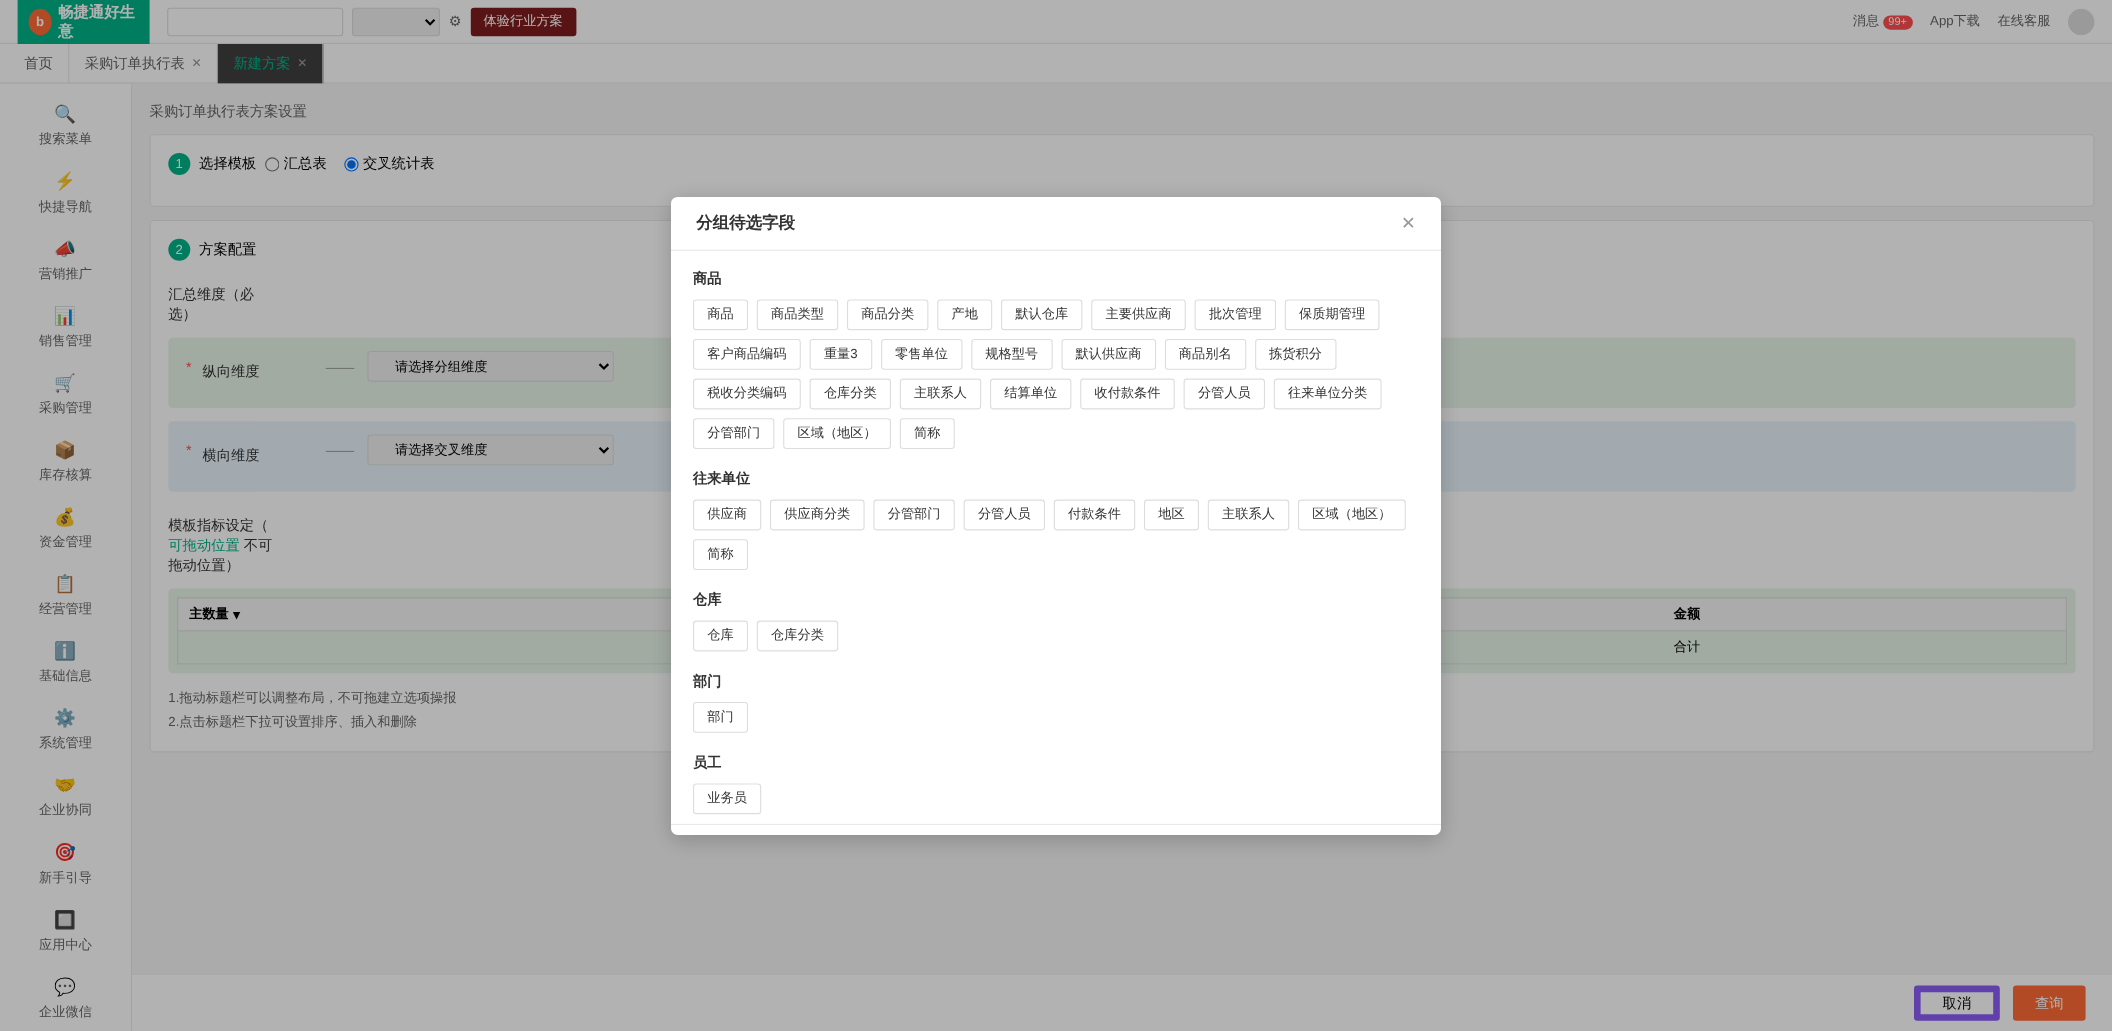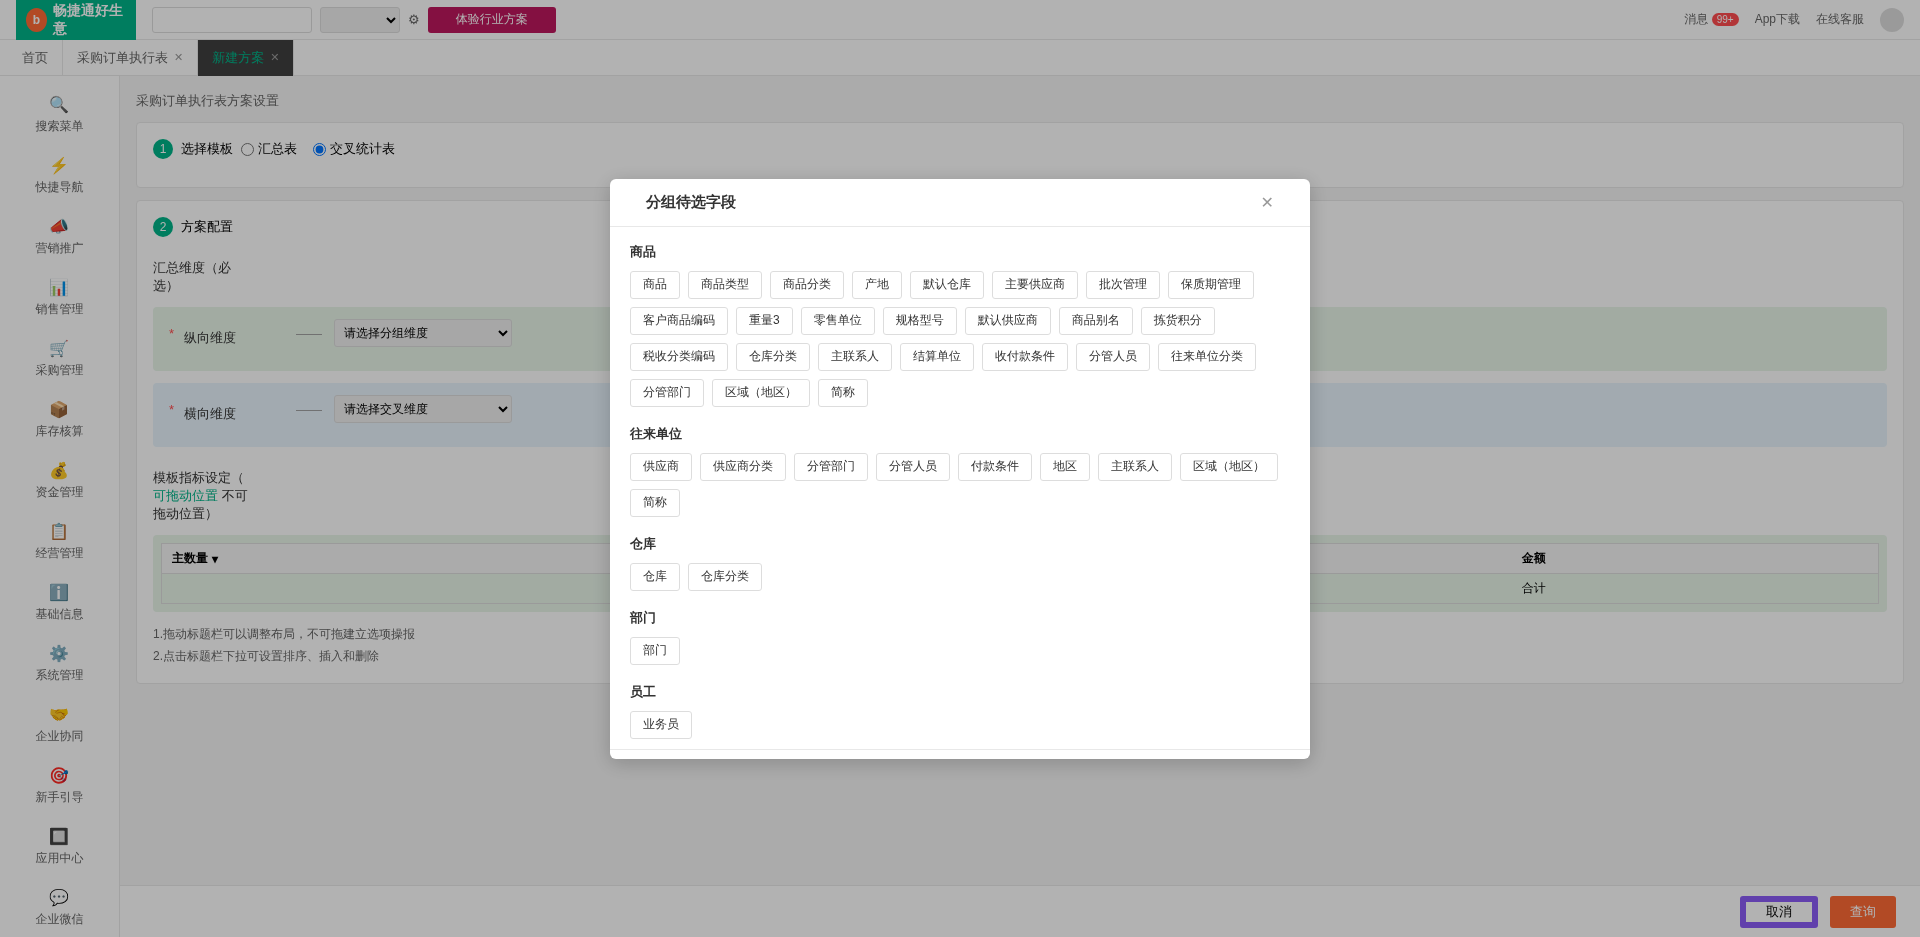--- a/index.html
+++ b/index.html
@@ -56,22 +56,22 @@
     .top-search .search-dropdown {
       width: 80px;
       height: 26px;
       border: 1px solid #ddd;
       border-radius: 3px;
       padding: 0 4px;
       font-size: 12px;
     }
     .top-btn {
       height: 26px;
-      padding: 0 28px;
-      background: #be185d;
+      padding: 0 12px;
+      background: #7f1d1d;
       color: #fff;
       border: none;
       border-radius: 3px;
       cursor: pointer;
       font-size: 12px;
     }
     .top-right {
       margin-left: auto;
       display: flex;
       align-items: center;
@@ -219,25 +219,25 @@
     .form-label {
       color: #333;
       width: 100px;
       margin-top: 10px;
     }
     .form-required {
       color: #ff4d4f;
       margin-right: 2px;
     }
     .form-select {
-      width: 178px;
+      width: 224px;
       height: 28px;
       border: 1px solid #ddd;
       border-radius: 3px;
-      padding: 0 5px;
+      padding: 0 20px;
       font-size: 12px;
     }
     .form-dash {
       color: #999;
       padding: 0 4px;
     }
 
     .section-bg {
       background: #e8f5e9;
       border-radius: 4px;
@@ -324,21 +324,21 @@
       width: 700px;
       max-height: 580px;
       display: flex;
       flex-direction: column;
       box-shadow: 0 4px 20px rgba(0,0,0,0.2);
     }
     .modal-header {
       display: flex;
       align-items: center;
       justify-content: space-between;
-      padding: 14px 36px;
+      padding: 14px 23px;
       border-bottom: 1px solid #e8e8e8;
       flex-shrink: 0;
     }
     .modal-title {
       font-size: 15px;
       font-weight: bold;
       color: #333;
     }
     .modal-close {
       cursor: pointer;

